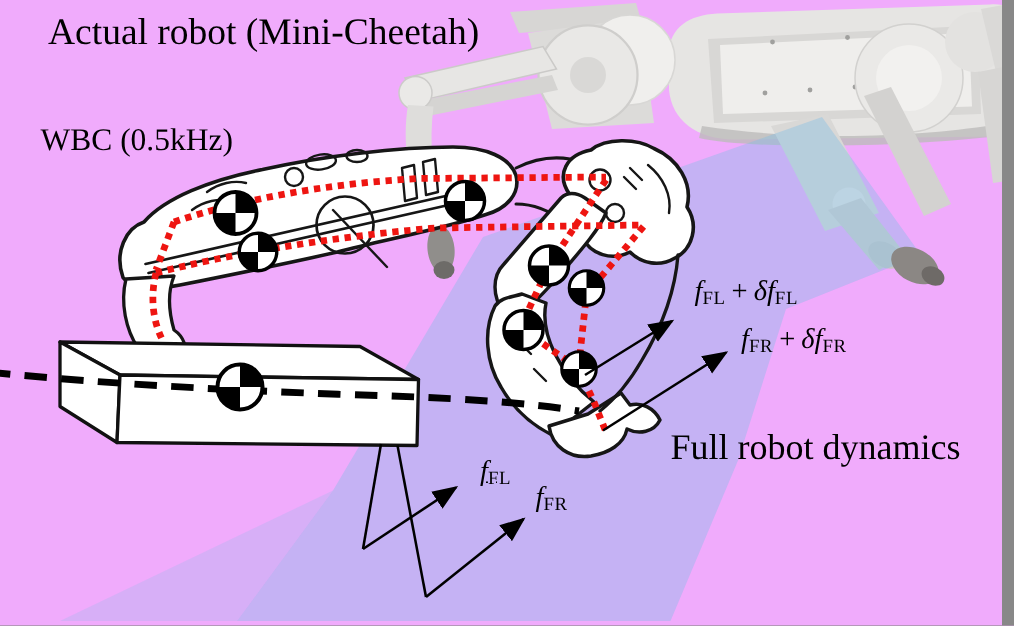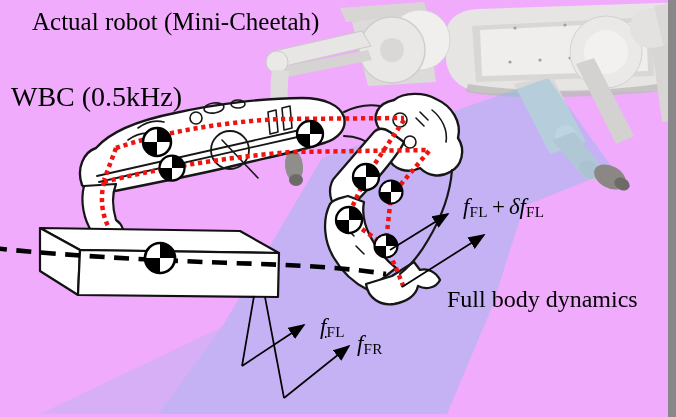--- a/index.html
+++ b/index.html
@@ -3,25 +3,25 @@
 <meta charset="utf-8">
 <style>
   html,body{margin:0;padding:0;background:#888;}
   .fig{
     position:relative;width:668px;height:417px;background:#f0abfc;
     overflow:hidden;font-family:"Liberation Serif",serif;color:#000;
   }
   .fig svg{position:absolute;left:0;top:0;}
   .lbl{position:absolute;white-space:nowrap;line-height:1.05;color:#000;}
   .lbl-title{left:32px;top:9px;font-size:25px;}
-  .lbl-wbc{left:11px;top:82px;font-size:28px;}
+  .lbl-wbc{left:27px;top:82px;font-size:21px;}
   .lbl-mpc{left:24px;top:306px;font-size:24px;}
   .lbl-fullbody{left:447px;top:287px;font-size:24px;}
   .lbl-simplified{left:331px;top:384px;font-size:24px;}
-  .math{font-size:23px;margin-top:10px;}
+  .math{font-size:19px;}
   .math i{font-style:italic;font-family:"Liberation Serif",serif;}
   .math sub{font-size:0.66em;font-style:normal;vertical-align:-0.22em;letter-spacing:0.4px;}
   .math .op{padding:0 4px;}
   .lbl-ffl-d{left:463px;top:185px;}
   .lbl-ffr-d{left:494px;top:217px;}
   .lbl-ffl{left:320px;top:305px;text-decoration:underline;}
   .lbl-ffr{left:357px;top:322px;}
 </style>
 </head>
 <body>
@@ -147,24 +147,27 @@
       <path d="M265,297 L284,398"></path>
       <path d="M242,366 L304,325" marker-end="url(#arrow)"></path>
       <path d="M284,398 L349,346" marker-end="url(#arrow)"></path>
       <path d="M390,250 L448,214" marker-end="url(#arrow)"></path>
       <path d="M402,287 L484,235" marker-end="url(#arrow)"></path>
     </g>
   </svg>
 
   <div class="lbl lbl-title">Actual robot (Mini-Cheetah)</div>
   <div class="lbl lbl-wbc">WBC (0.5kHz)</div>
-  <div class="lbl lbl-fullbody">Full body dynamics</div>
+  <div class="lbl lbl-fullbody">Full robot dynamics</div>
 
   <div class="lbl math lbl-ffl-d">
     <i>f</i><sub>FL</sub><span class="op">+</span><i>δf</i><sub>FL</sub>
+  </div>
+  <div class="lbl math lbl-ffr-d">
+    <i>f</i><sub>FR</sub><span class="op">+</span><i>δf</i><sub>FR</sub>
   </div>
   <div class="lbl math lbl-ffl">
     <i>f</i><sub>FL</sub>
   </div>
   <div class="lbl math lbl-ffr">
     <i>f</i><sub>FR</sub>
   </div>
 
 </div>
 

